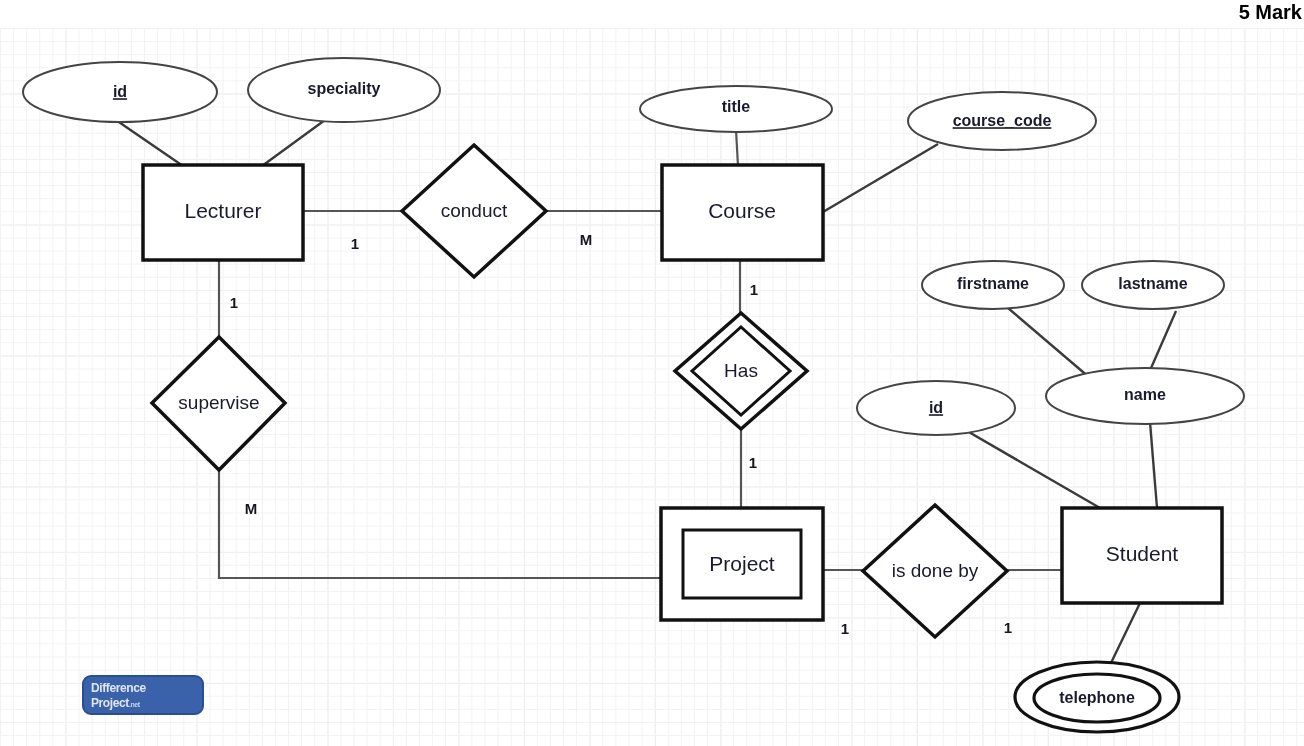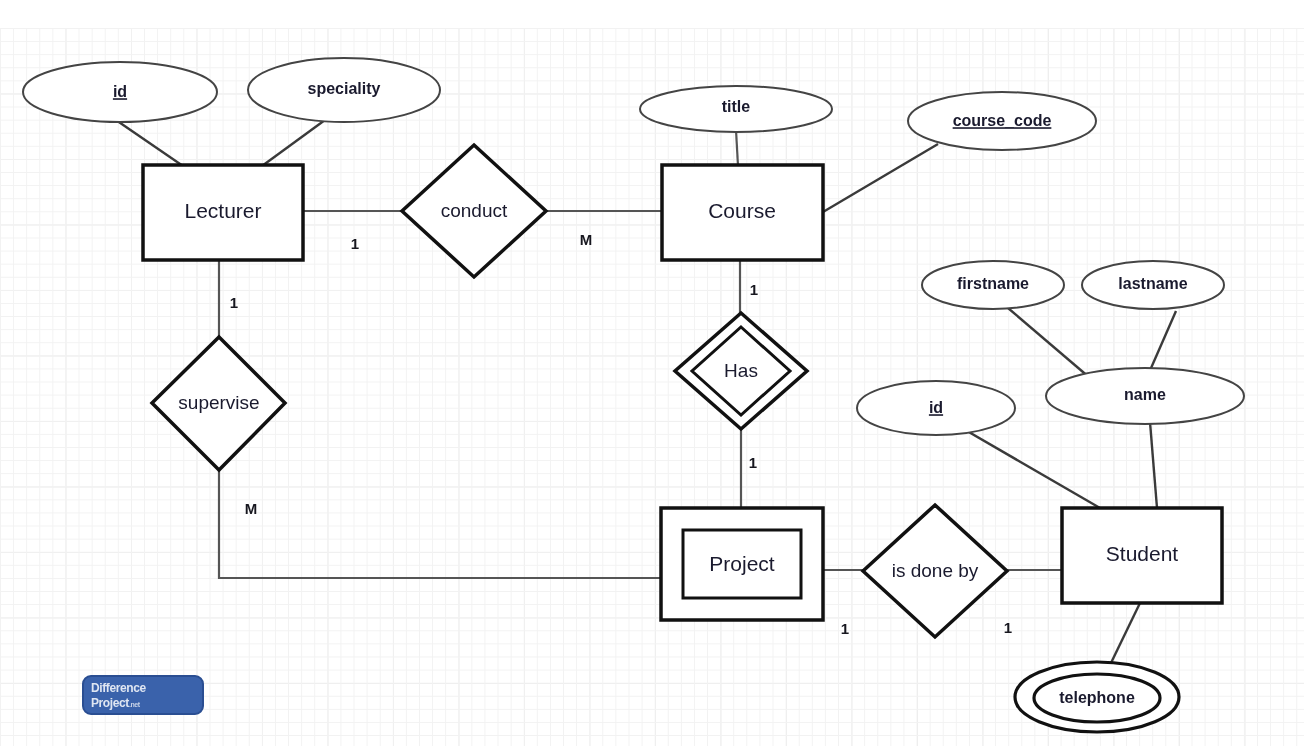--- a/index.html
+++ b/index.html
@@ -166,20 +166,23 @@
     vertical-align: baseline;
   }
 </style>
 </head>
 <body>
 
 <div id="canvas">
 
   <div id="grid"></div>
 
+  <div id="header">
+    <div id="mark-label">5 Mark</div>
+  </div>
 
   <svg id="er" viewBox="0 0 1304 746">
 
     <g>
 
       <line class="edge-dark" x1="113" y1="118" x2="183" y2="166"></line>
 
       <line class="edge-dark" x1="325" y1="120" x2="262" y2="166"></line>
 
       <line class="edge" x1="303" y1="211" x2="403" y2="211"></line>

